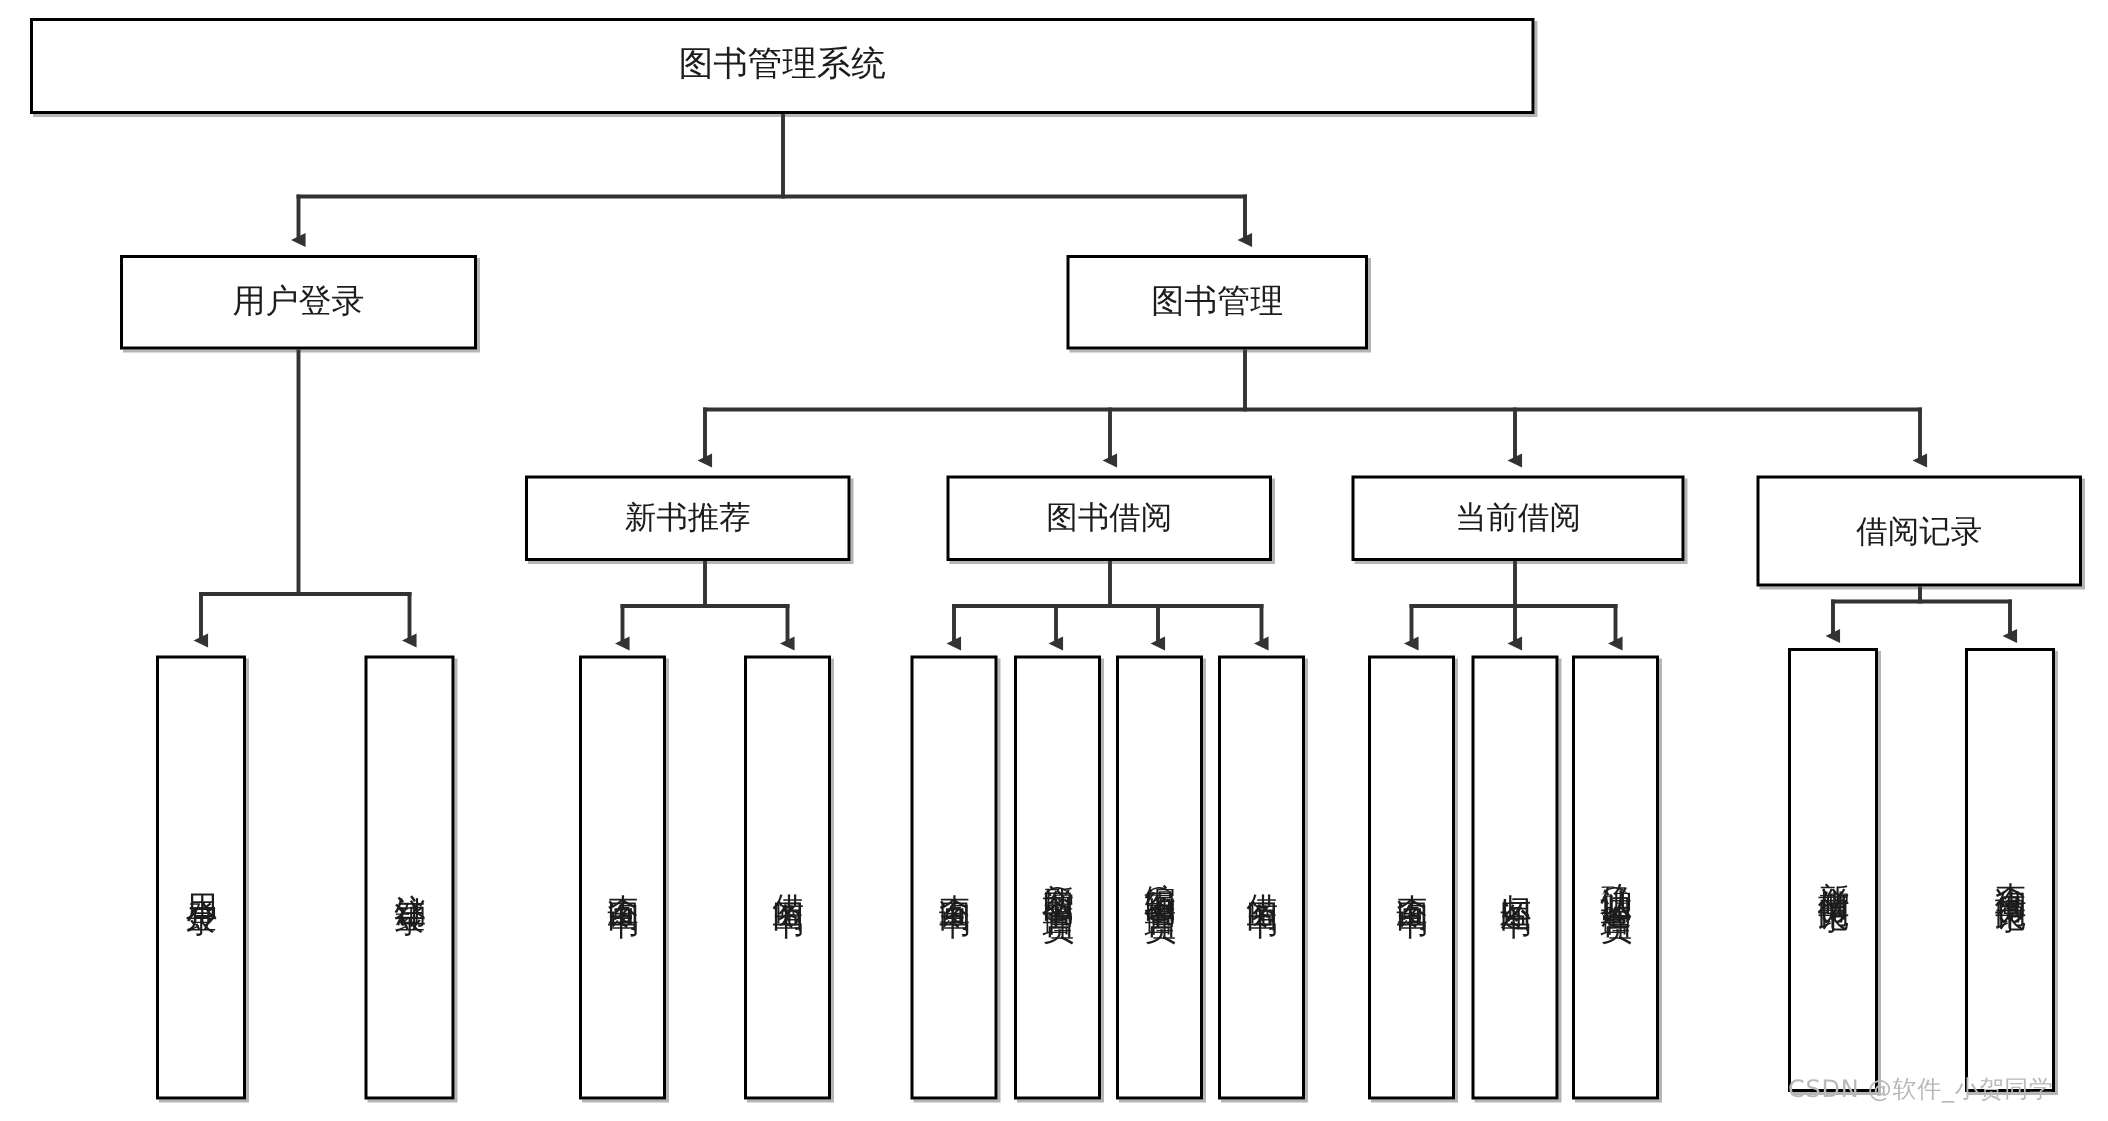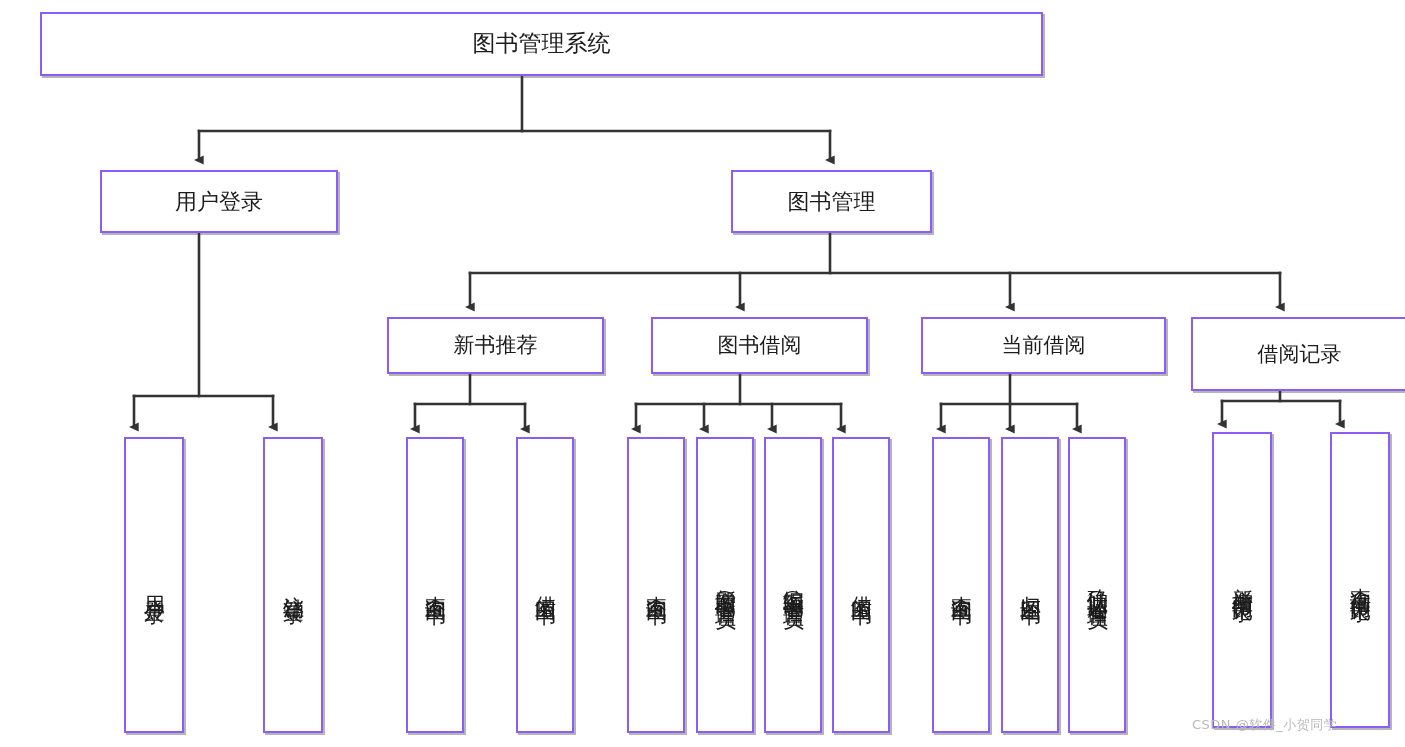--- a/index.html
+++ b/index.html
@@ -23,27 +23,26 @@
     left: 0;
     top: 0;
     width: 1405px;
     height: 747px;
     display: block;
   }
   .node-box {
     position: absolute;
     box-sizing: border-box;
     background: #ffffff;
-    border: 2px solid #8b5cf6;
+    border: 2px solid #000000;
     box-shadow: 2px 2px 0 0 rgba(60,60,60,0.38);
     display: flex;
     align-items: center;
     justify-content: center;
     color: #1c1c1c;
-    margin-left: 20px;
   }
   .node-label {
     text-align: center;
     line-height: 1.18;
     white-space: pre;
     color: #1c1c1c;
   }
   .node-root .node-label {
     font-size: 23px;
   }
@@ -65,21 +64,21 @@
     font-size: 21px;
     letter-spacing: 3px;
     line-height: 1;
     white-space: nowrap;
   }
   .node-leaf.leaf-mid .node-label {
     margin-top: 78px;
   }
   .watermark {
     position: absolute;
-    font-size: 13px;
+    font-size: 16px;
     color: #b9b9b9;
     letter-spacing: 0.5px;
     white-space: nowrap;
     user-select: none;
   }
 </style>
 </head>
 <body>
 
 <div id="diagram-root">
@@ -140,29 +139,29 @@
   </div>
 
   <div class="node-box node-l1" style="left:80px; top:170px; width:238px; height:63px;">
     <span class="node-label">用户登录</span>
   </div>
 
   <div class="node-box node-l1" style="left:711px; top:170px; width:201px; height:63px;">
     <span class="node-label">图书管理</span>
   </div>
 
-  <div class="node-box node-l2" style="left:367px; top:317px; width:217px; height:57px;">
+  <div class="node-box node-l2" style="left:350px; top:317px; width:217px; height:57px;">
     <span class="node-label">新书推荐</span>
   </div>
 
   <div class="node-box node-l2" style="left:631px; top:317px; width:217px; height:57px;">
     <span class="node-label">图书借阅</span>
   </div>
 
-  <div class="node-box node-l2" style="left:901px; top:317px; width:245px; height:57px;">
+  <div class="node-box node-l2" style="left:901px; top:317px; width:222px; height:57px;">
     <span class="node-label">当前借阅</span>
   </div>
 
   <div class="node-box node-l2" style="left:1171px; top:317px; width:217px; height:74px;">
     <span class="node-label">借阅记录</span>
   </div>
 
   <div class="node-box node-leaf leaf-mid" style="left:104px; top:437px; width:60px; height:296px;">
     <span class="node-label" style="margin-top: 134px;">用户登录</span>
   </div>

